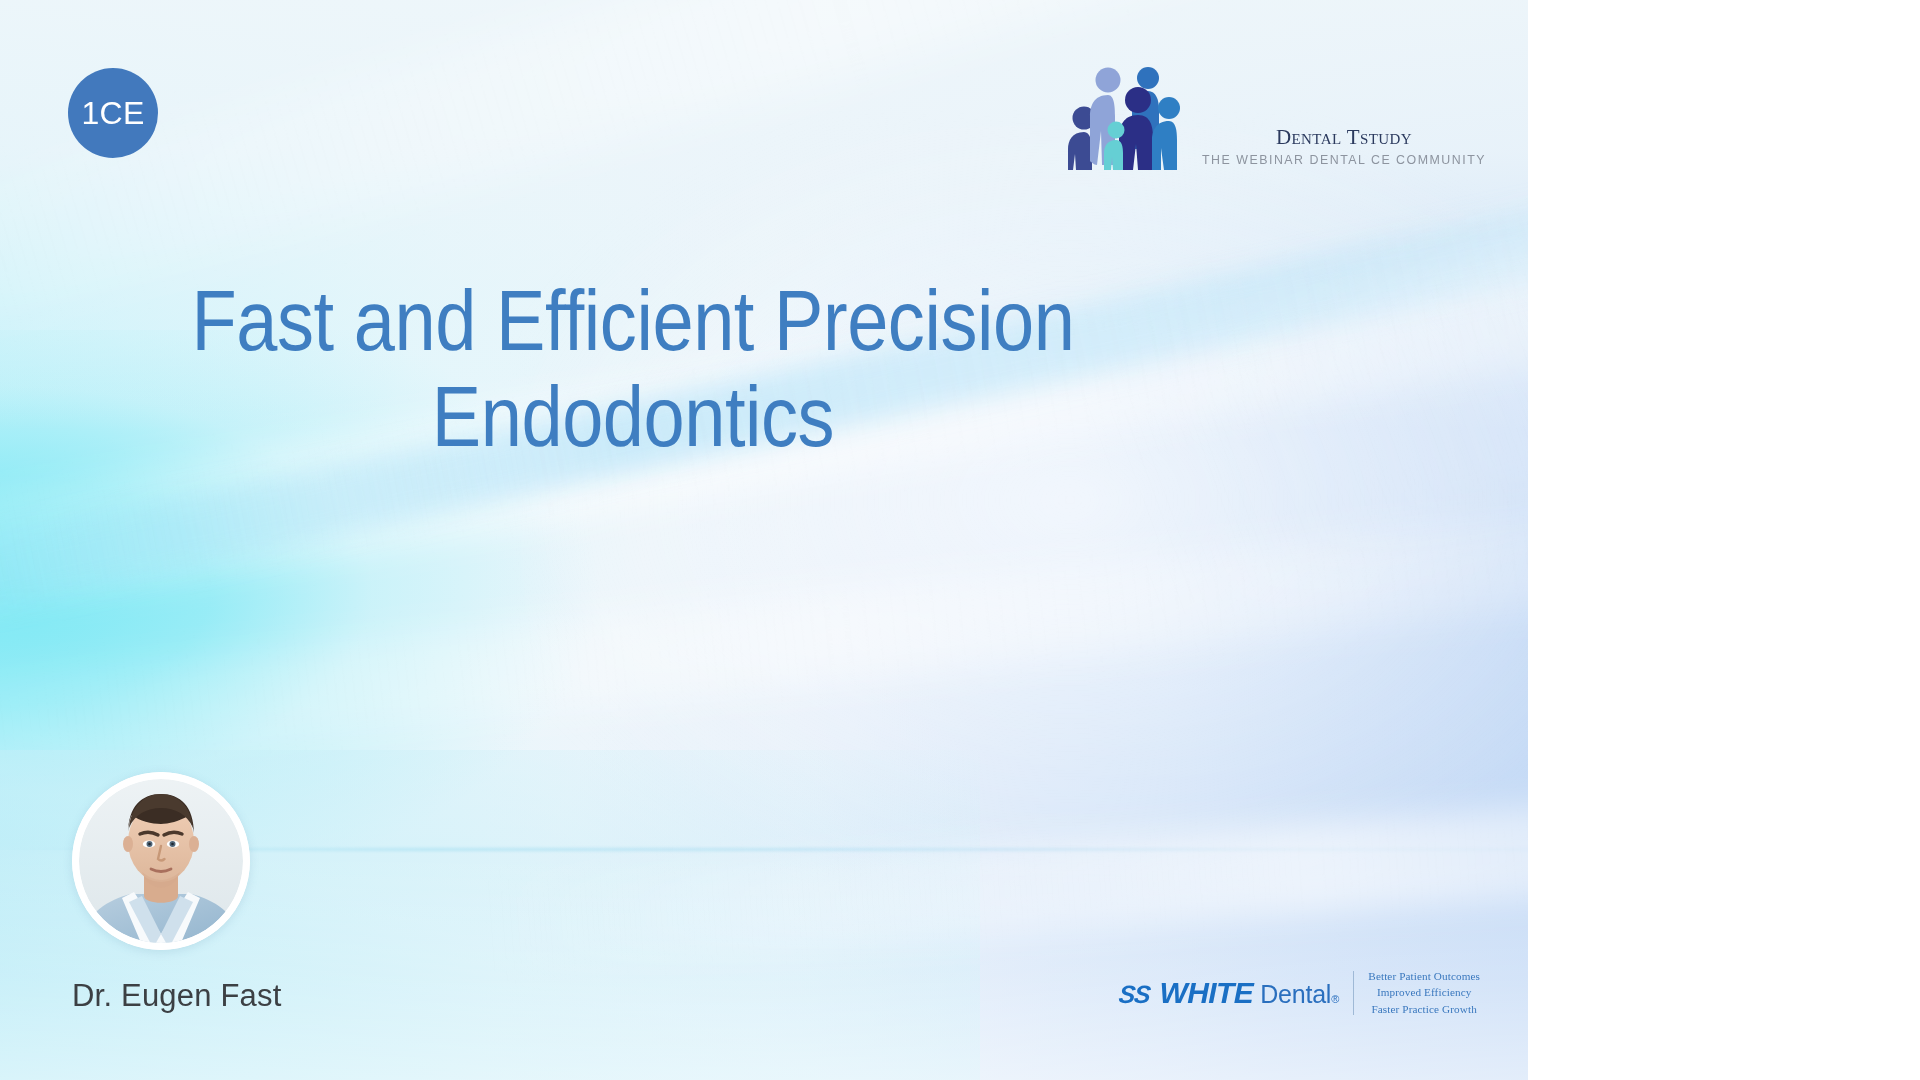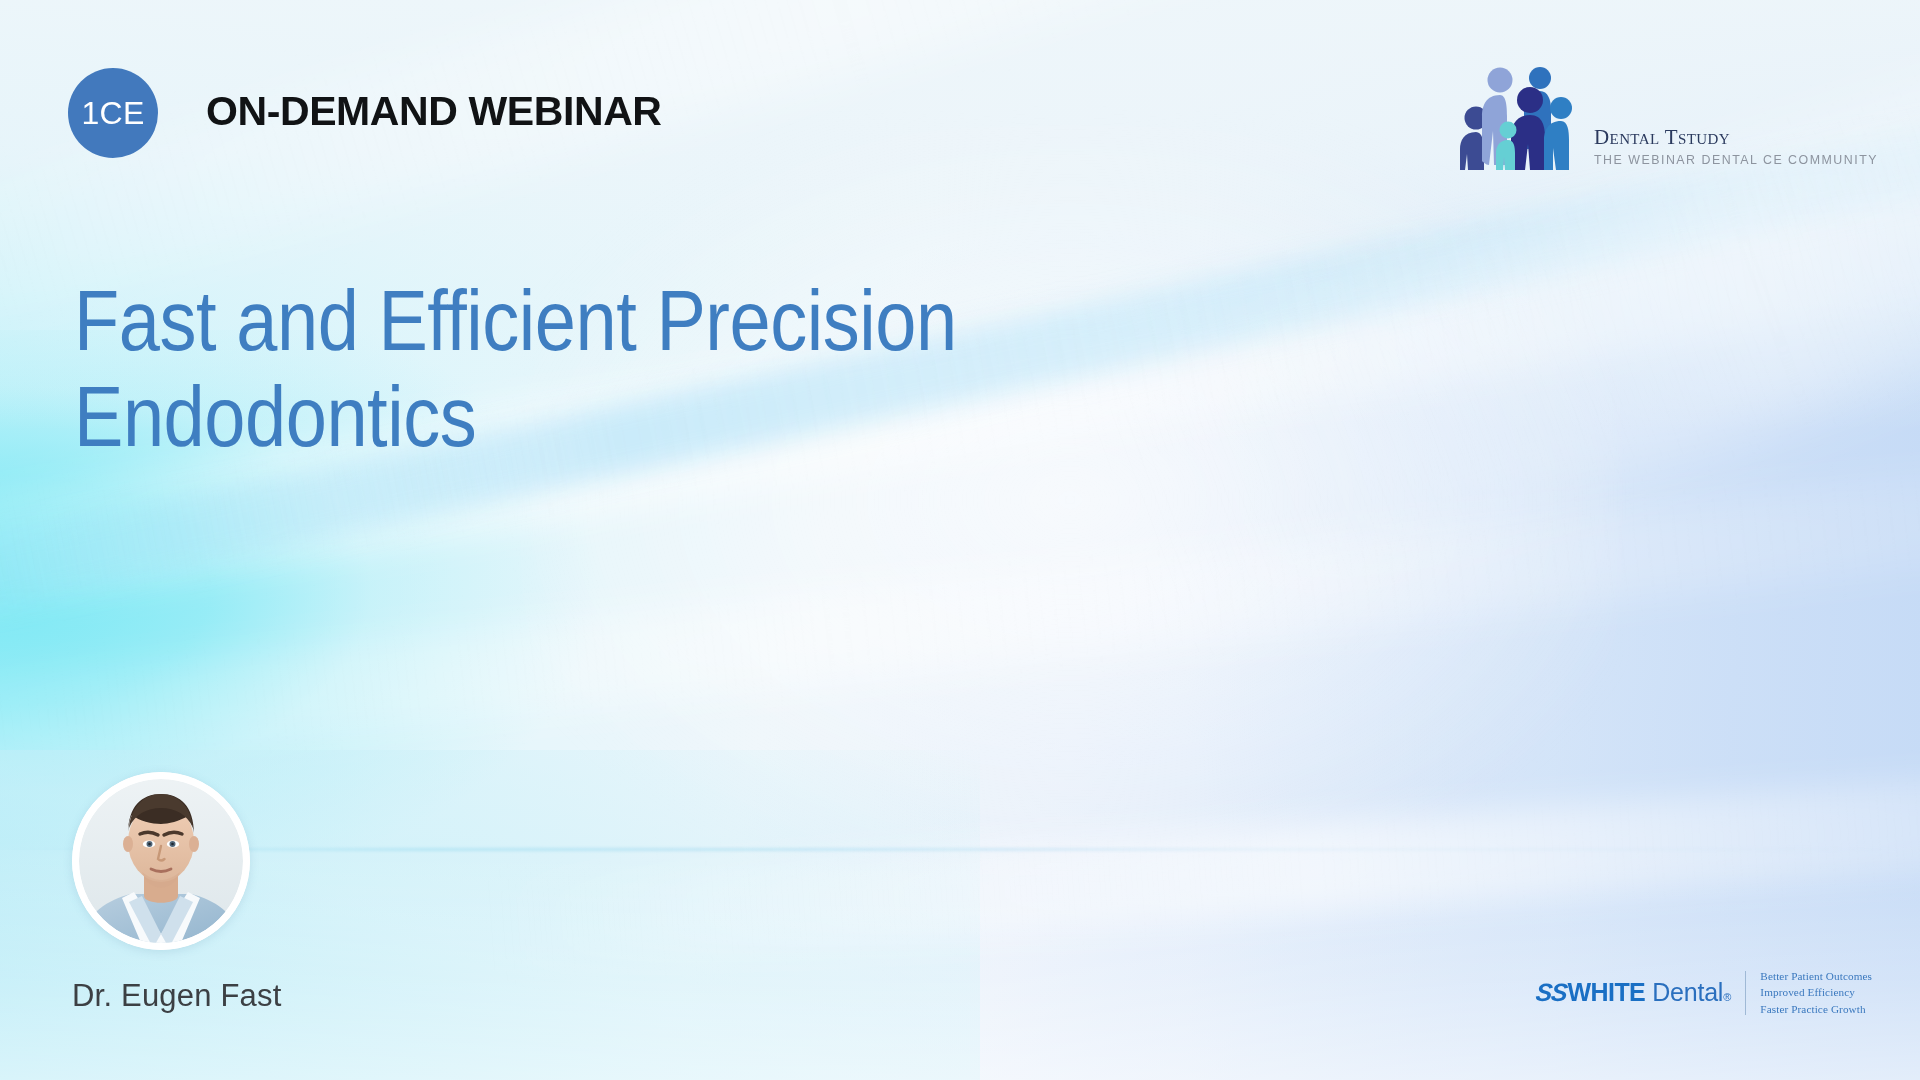--- a/index.html
+++ b/index.html
@@ -6,24 +6,25 @@
     margin: 0;
     padding: 0;
     width: 1920px;
     height: 1080px;
     overflow: hidden;
     font-family: "Liberation Sans", sans-serif;
   }
 
   #slide {
     position: relative;
-    width: 1920px;
+    width: 1528px;
     height: 1080px;
     overflow: hidden;
     background: #dff1f8;
+    text-align: center;
   }
 
   
   .bg-base {
     position: absolute; inset: 0;
     background:
       linear-gradient(108deg,
         #bdf2fa 0%,
         #cdf4fb 12%,
         #e2f6fb 28%,
@@ -223,25 +224,26 @@
     font-family: "Liberation Sans", sans-serif;
     font-style: italic;
     font-weight: bold;
     font-size: 25px;
     color: #1a6fc4;
     letter-spacing: -1.6px;
     transform: skewX(-6deg);
   }
   .ss-word {
     font-family: "Liberation Sans", sans-serif;
+    font-style: italic;
     font-weight: bold;
-    font-size: 25px;
+    font-size: 30px;
     color: #1a6fc4;
     letter-spacing: -0.6px;
-    margin-left: 1px;
+    margin-left: 10px;
   }
   .ss-dental {
     font-family: "Liberation Sans", sans-serif;
     font-weight: 400;
     font-size: 25px;
     color: #2a6fbe;
     margin-left: 7px;
     letter-spacing: -0.2px;
   }
   .ss-reg { font-size: 11px; vertical-align: super; color:#2a6fbe; }
@@ -274,21 +276,20 @@
   <div class="streak s3"></div>
   <div class="streak s6"></div>
   <div class="horizon"></div>
   <div class="bg-cyanbottom"></div>
   <div class="bg-whitebottom"></div>
   <div class="streak s5"></div>
 
   <div class="ce-badge">
     <span>1CE</span>
   </div>
-  <div class="header-label">ON-DEMAND WEBINAR</div>
 
   <div class="dt-logo">
     <svg class="dt-people" viewBox="0 0 122 112">
 
       <circle cx="20" cy="60" r="11.5" fill="#3c4b93"></circle>
       <path d="M20 74 c-12 0 -16 9 -16 17 l0 21 c0 0 3 0 5 0 l2 -16 l1 16 l16 0 l0 -21 c0 -8 -2 -17 -8 -17 z" fill="#3c4b93"></path>
 
       <circle cx="44" cy="22" r="12.5" fill="#8fa4d8"></circle>
       <path d="M44 37 c-14 0 -18 11 -18 21 l0 45 c0 0 4 4 7 4 l4 -34 l1 34 l13 0 l0 -49 c0 -10 -1 -21 -7 -21 z" fill="#8fa4d8"></path>
 

